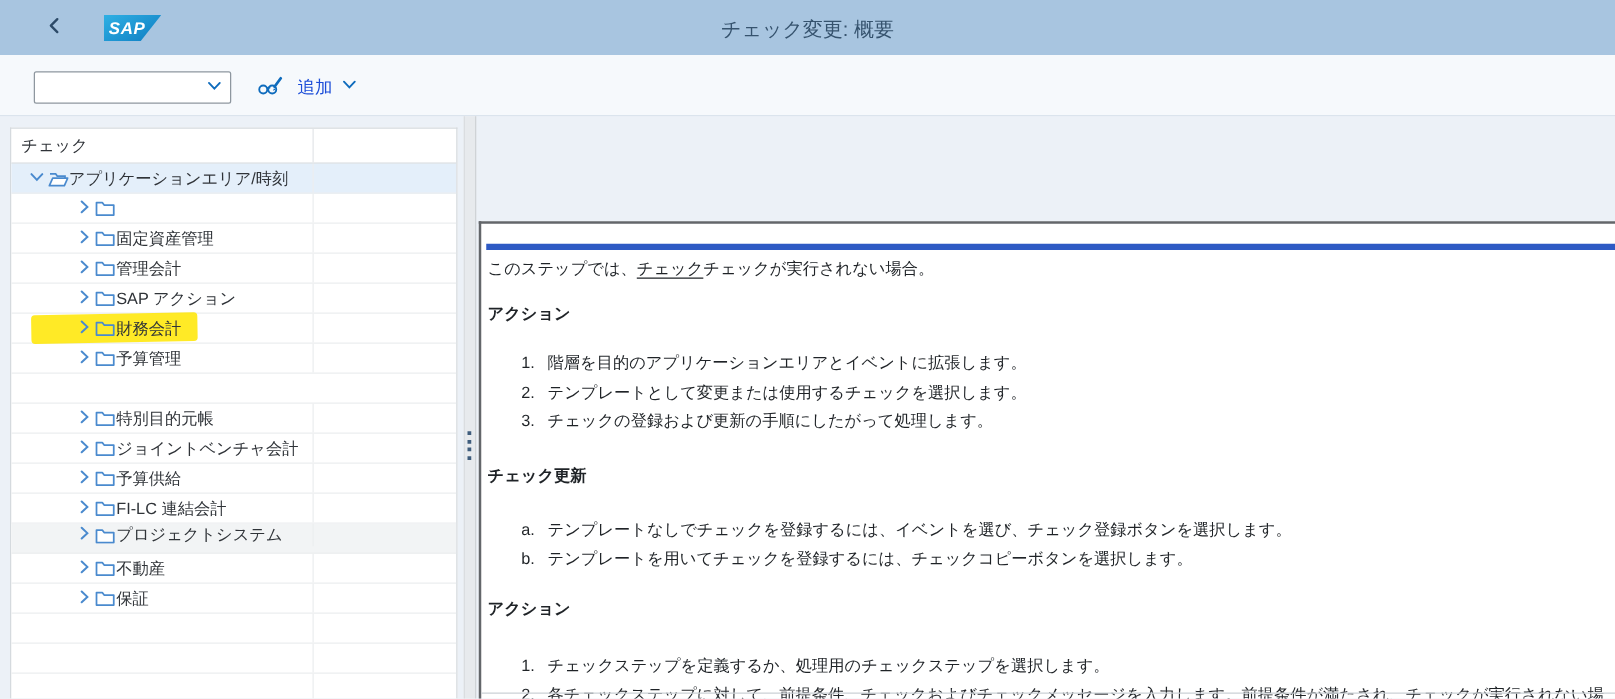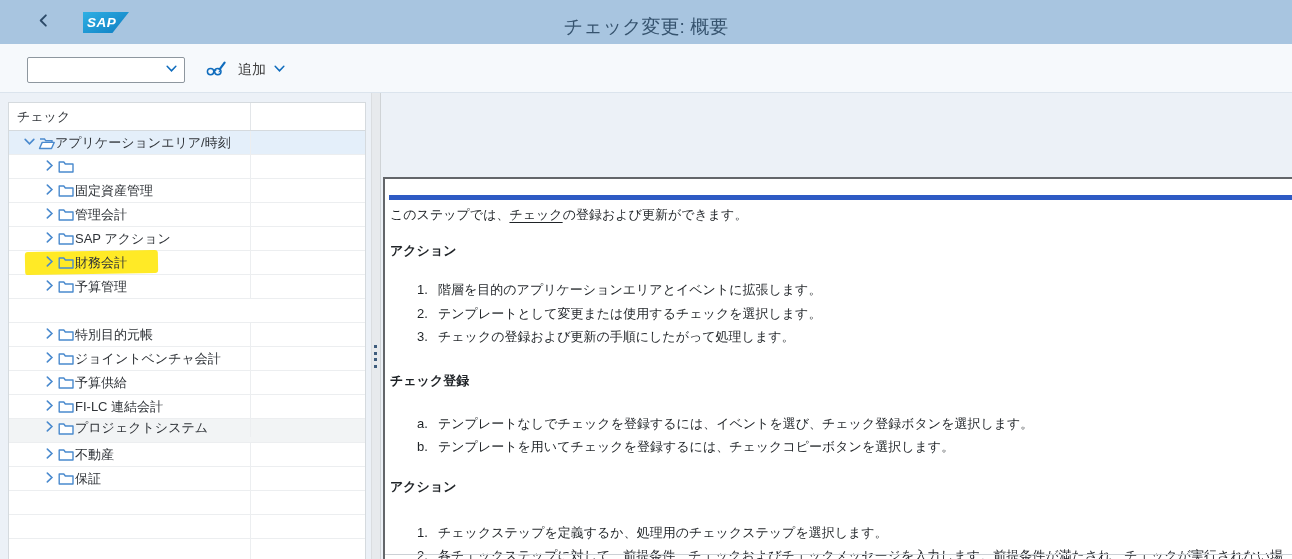--- a/index.html
+++ b/index.html
@@ -13,53 +13,53 @@
   
   .shell-bar { position:absolute; top:0; left:0; right:0; height:44px; background:#a8c5e0; }
   .back-button { position:absolute; left:30px; top:11px; width:26px; height:22px;
     display:flex; align-items:center; justify-content:center; cursor:pointer; background:none; border:none; }
   .sap-logo { position:absolute; left:83px; top:12px; width:46px; height:21px;
     background:linear-gradient(150deg,#2fb0e4 0%,#0d7cc1 100%);
     clip-path:polygon(0 0,100% 0,64% 100%,0 100%);
     color:#fff; font-weight:bold; font-style:italic; font-size:13.5px;
     display:flex; align-items:center; padding-left:4px; letter-spacing:.5px; }
   .page-title { position:absolute; left:0; right:0; top:14px; text-align:center;
-    color:#36536e; font-size:19px; }
+    color:#36536e; font-size:16px; }
 
   
   .toolbar { position:absolute; top:44px; left:0; right:0; height:49px;
     background:#f6f9fc; border-bottom:1px solid #dbe4ed; }
   .combo { position:absolute; left:27px; top:13px; width:158px; height:26px;
     background:#fff; border:1px solid #8e979f; border-radius:2px; display:flex; align-items:stretch; }
   .combo input { flex:1; min-width:0; border:none; outline:none; background:transparent;
     padding:0 6px; font-size:13px; font-family:inherit; color:#2f3338; }
   .combo-arrow { width:26px; display:flex; align-items:center; justify-content:center;
     cursor:pointer; background:none; border:none; }
   .icon-btn { position:absolute; left:201px; top:13px; width:30px; height:26px;
     display:flex; align-items:center; justify-content:center; cursor:pointer; background:none; border:none; }
   .add-btn { position:absolute; left:238px; top:13px; height:26px; display:flex;
-    align-items:center; gap:7px; color:#404040; font-size:14px; cursor:pointer; background:none; border:none;
+    align-items:center; gap:7px; color:#1d4ed8; font-size:14px; cursor:pointer; background:none; border:none;
     font-family:Liberation Mono, monospace; }
 
   
   .tree-panel { position:absolute; left:8px; top:102px; width:358px; height:457px;
     background:#fff; border:1px solid #d5dade; border-bottom:none; overflow:hidden;
     font-size:13px; color:#2f3338; }
   .tree-header { height:28px; border-bottom:1px solid #d5dade; display:flex; }
   .tree-header .c1 { width:242px; border-right:1px solid #e3e6e9; display:flex;
     align-items:center; padding-left:8px; }
   .tree-header .c2 { flex:1; }
   .tree-row { height:24px; border-bottom:1px solid #eceef0; display:flex; position:relative; cursor:pointer; }
   .tree-row .c1 { width:242px; border-right:1px solid #eceef0; display:flex;
     align-items:center; gap:0; position:relative; z-index:1; }
   .tree-row .c2 { flex:1; }
   .tree-row.selected { background:#e4effa; }
   .tree-row.hovered { background:#f2f4f5;flex-direction:column; }
   .tree-row .c1.root { padding-left:12px; }
-  .tree-row .c1.child { padding-left:32px; }
+  .tree-row .c1.child { padding-left:50px; }
   .chev-btn { width:16px; height:16px; display:flex; align-items:center; justify-content:center;
     background:none; border:none; cursor:pointer; padding:0; flex:0 0 16px; }
   .node-icon { width:18px; height:15px; display:flex; align-items:center; justify-content:center; flex:0 0 18px; }
   .tree-label { white-space:nowrap; }
   .hl-mark { position:absolute; left:16px; top:0px; width:133px; height:23px;
     background:#ffe600; opacity:.85; transform:rotate(-1deg); border-radius:3px; z-index:0; }
 
   
   .splitter { position:absolute; left:371px; top:93px; bottom:0; width:10px;
     background:#e7eaed; border-left:1px solid #dadde0; border-right:1px solid #cfd3d6; cursor:col-resize; }
@@ -407,39 +407,39 @@
       <span></span>
         <span></span>
         <span></span>
         <span></span>
     </div>
   </div>
 
   <div class="doc-page">
     <div class="doc-rule"></div>
     <div class="doc-content">
-      <div class="doc-intro"><span>このステップでは、</span><a class="doc-link">チェック</a><span>の登録および更新ができます。</span></div>
+      <div class="doc-intro"><span>このステップでは、</span><a class="doc-link">チェック</a><span>チェックが実行されない場合。</span></div>
 
       <div class="doc-h h-action">アクション</div>
       <div class="doc-list list-action">
         <div class="doc-li">
           <span class="marker">1.</span>
           <span>階層を目的のアプリケーションエリアとイベントに拡張します。</span>
         </div>
         <div class="doc-li">
           <span class="marker">2.</span>
           <span>テンプレートとして変更または使用するチェックを選択します。</span>
         </div>
         <div class="doc-li">
           <span class="marker">3.</span>
           <span>チェックの登録および更新の手順にしたがって処理します。</span>
         </div>
       </div>
 
-      <div class="doc-h h-create">チェック登録</div>
+      <div class="doc-h h-create">チェック更新</div>
       <div class="doc-list list-create">
         <div class="doc-li">
           <span class="marker">a.</span>
           <span>テンプレートなしでチェックを登録するには、イベントを選び、チェック登録ボタンを選択します。</span>
         </div>
         <div class="doc-li">
           <span class="marker">b.</span>
           <span>テンプレートを用いてチェックを登録するには、チェックコピーボタンを選択します。</span>
         </div>
       </div>

